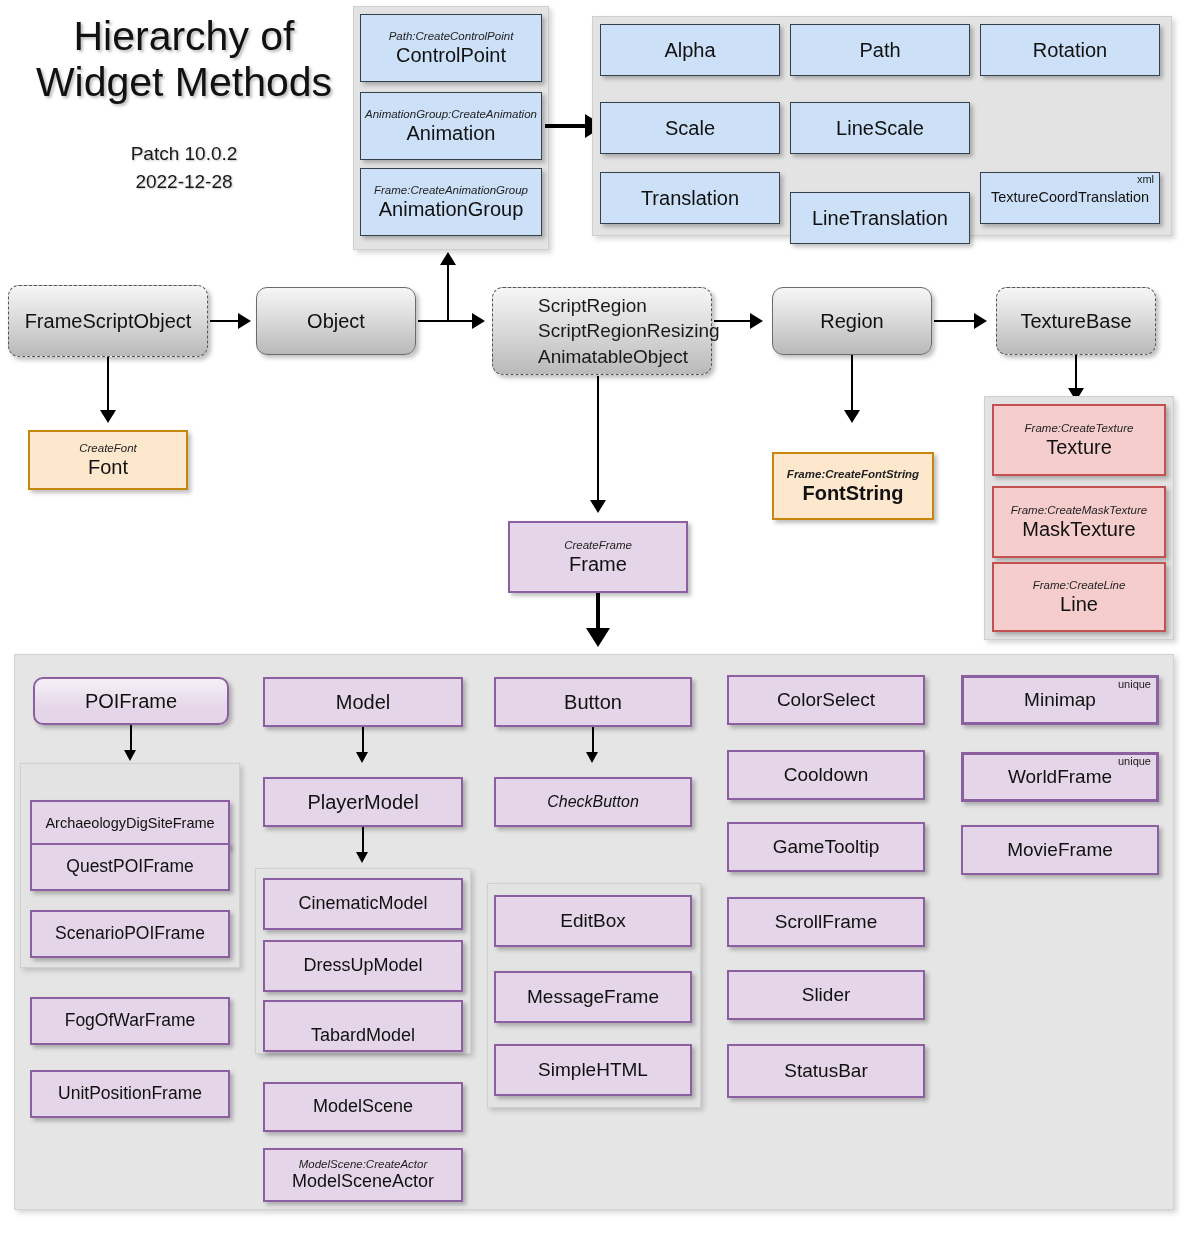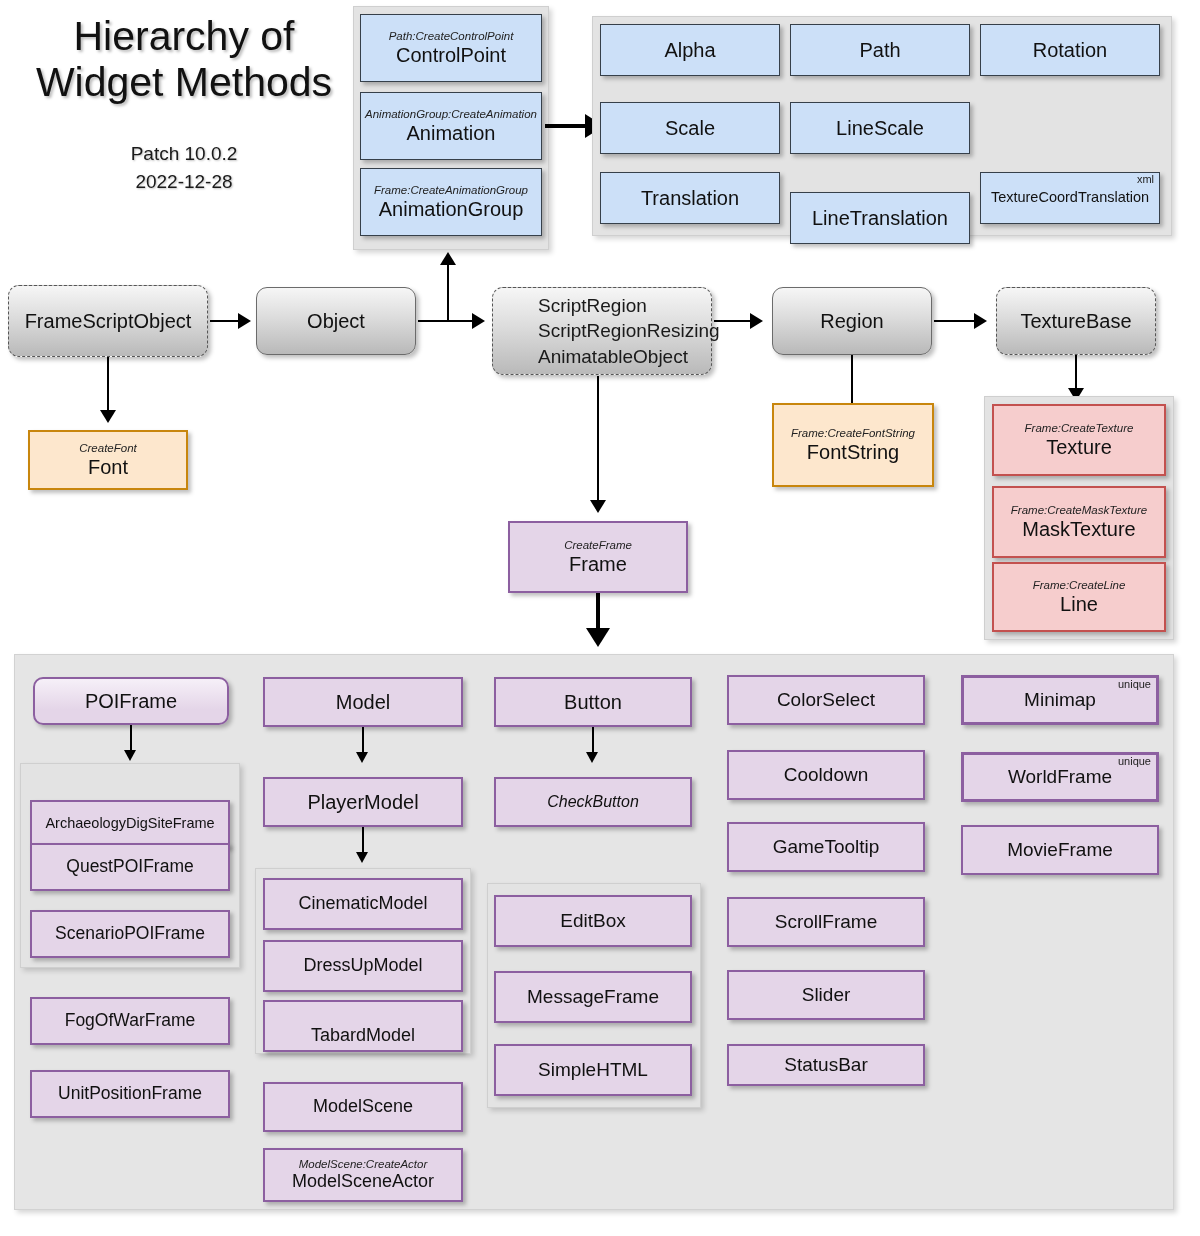--- a/index.html
+++ b/index.html
@@ -286,21 +286,21 @@
   <div class="arw down" style="left:100px; top:410px;"></div>
 
   <div class="node orange" style="left:28px; top:430px; width:160px; height:60px;">
     <span class="cap">CreateFont</span>
     <span class="lbl">Font</span>
   </div>
 
   <div class="ln v" style="left:851px; top:355px; height:60px;"></div>
   <div class="arw down" style="left:844px; top:410px;"></div>
 
-  <div class="node orange" style="left:772px; top:403px; width:162px; height:84px;">
+  <div class="node orange" style="left:772px; top:452px; width:162px; height:68px;font-weight:bold;">
     <span class="cap">Frame:CreateFontString</span>
     <span class="lbl">FontString</span>
   </div>
 
   <div class="ln v" style="left:1075px; top:355px; height:38px;"></div>
   <div class="arw down" style="left:1068px; top:388px;"></div>
 
   <div class="group" style="left:984px; top:396px; width:190px; height:244px;"></div>
 
   <div class="node red" style="left:992px; top:404px; width:174px; height:72px;">
@@ -416,21 +416,21 @@
   </div>
   <div class="node purple" style="left:727px; top:822px; width:198px; height:50px;">
     <span class="lbl" style="font-size:19px;">GameTooltip</span>
   </div>
   <div class="node purple" style="left:727px; top:897px; width:198px; height:50px;">
     <span class="lbl" style="font-size:19px;">ScrollFrame</span>
   </div>
   <div class="node purple" style="left:727px; top:970px; width:198px; height:50px;">
     <span class="lbl" style="font-size:19px;">Slider</span>
   </div>
-  <div class="node purple" style="left:727px; top:1044px; width:198px; height:42px;">
+  <div class="node purple" style="left:727px; top:1044px; width:198px; height:54px;">
     <span class="lbl" style="font-size:19px;">StatusBar</span>
   </div>
 
   <div class="node purple thick" style="left:961px; top:675px; width:198px; height:50px;">
     <span class="badge">unique</span>
     <span class="lbl" style="font-size:19px;">Minimap</span>
   </div>
   <div class="node purple thick" style="left:961px; top:752px; width:198px; height:50px;">
     <span class="badge">unique</span>
     <span class="lbl" style="font-size:19px;">WorldFrame</span>

